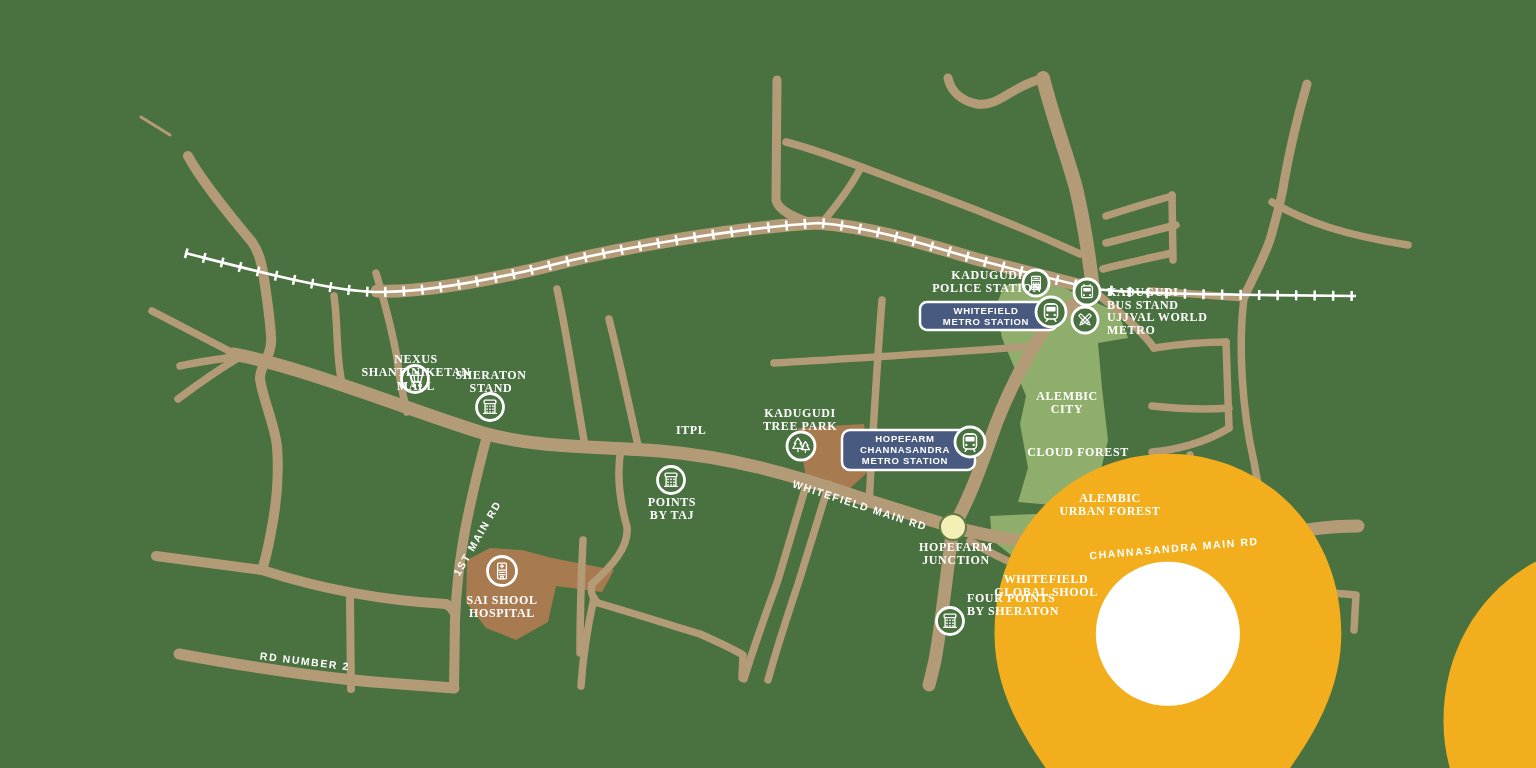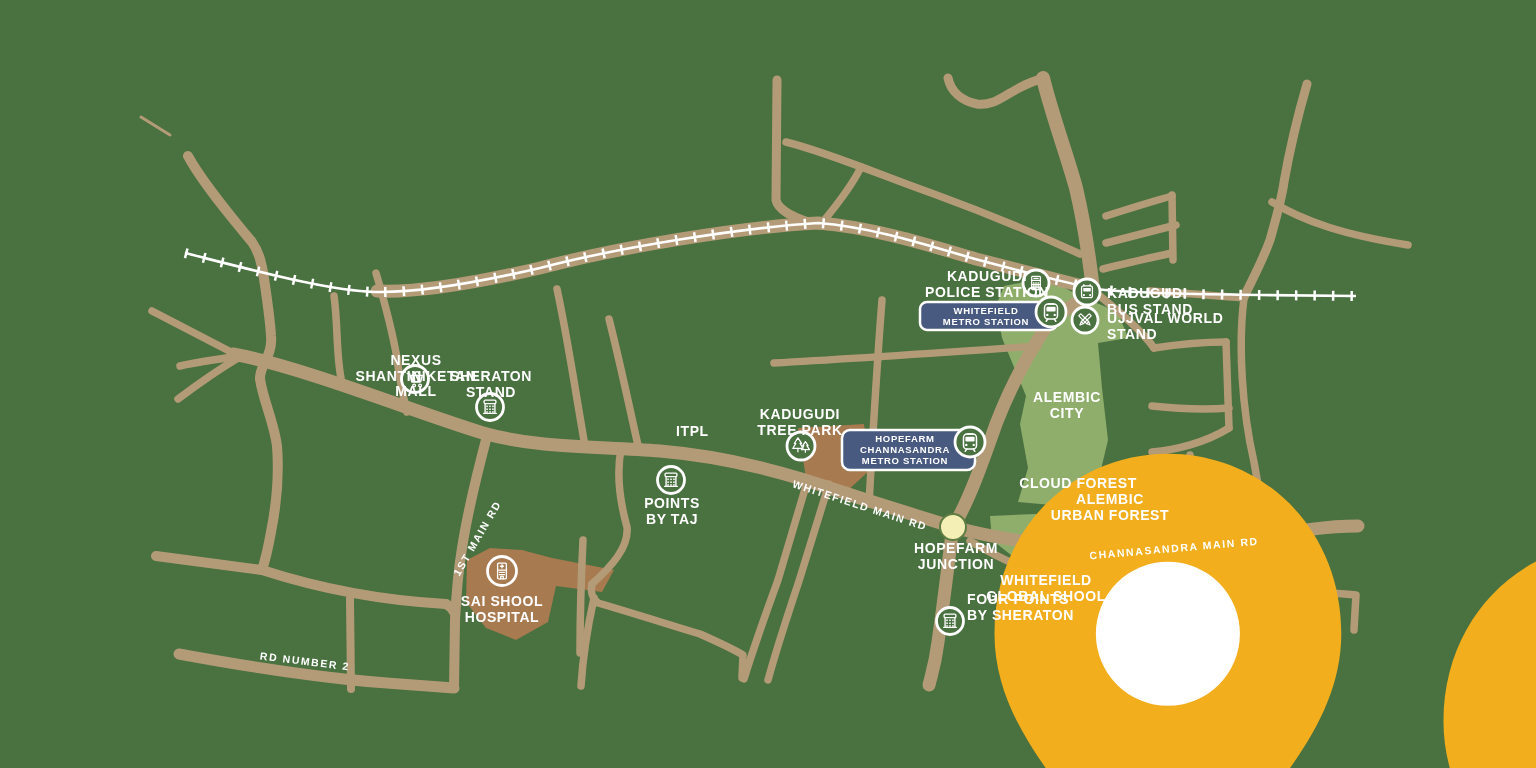--- a/index.html
+++ b/index.html
@@ -1,21 +1,21 @@
 <!DOCTYPE html>
 <html><head>
 <meta charset="utf-8">
 <style>
   html,body{margin:0;padding:0;background:#4a7140;}
   .map{position:relative;width:1536px;height:768px;background:#4a7140;overflow:hidden;
        font-family:"Liberation Sans", sans-serif;}
   .map svg{position:absolute;left:0;top:0;}
   .labels{position:absolute;left:0;top:0;width:100%;height:100%;pointer-events:none;z-index:2;}
-  .lbl{position:absolute;color:#fff;font-weight:700;font-size:14px;line-height:1.12;
-       letter-spacing:.6px;text-align:center;white-space:pre-line;transform:translateX(-50%);}
+  .lbl{position:absolute;color:#fff;font-weight:700;font-size:12px;line-height:1.12;
+       letter-spacing:.6px;text-align:center;white-space:pre-line;transform:translateX(-50%);font-family:Liberation Serif, serif;}
   .lbl.left{transform:none;text-align:left;}
   .boxlbl{position:absolute;color:#fff;font-weight:700;font-size:9.5px;line-height:1.18;
        letter-spacing:.7px;text-align:center;white-space:pre-line;transform:translate(-50%,-50%);}
   .roadlbl{position:absolute;color:#fff;font-weight:700;font-size:10.5px;letter-spacing:1.6px;
        white-space:nowrap;transform-origin:center;}
 </style>
 </head>
 <body>
 
 <div class="map">
@@ -259,24 +259,24 @@
   <div class="boxlbl" style="left:905px;top:450px">HOPEFARM
 CHANNASANDRA
 METRO STATION</div>
   <div class="boxlbl" style="left:986px;top:316px">WHITEFIELD
 METRO STATION</div>
   <div class="lbl" style="left:987px;top:269px">KADUGUDI
 POLICE STATION</div>
   <div class="lbl left" style="left:1107px;top:286px">KADUGUDI
 BUS STAND</div>
   <div class="lbl left" style="left:1107px;top:311px">UJJVAL WORLD
-STAND</div>
+METRO</div>
   <div class="lbl" style="left:1067px;top:390px">ALEMBIC
 CITY</div>
-  <div class="lbl" style="left:1078px;top:476px">CLOUD FOREST</div>
+  <div class="lbl" style="left:1078px;top:446px">CLOUD FOREST</div>
   <div class="lbl" style="left:1110px;top:492px">ALEMBIC
 URBAN FOREST</div>
   <div class="lbl" style="left:956px;top:541px">HOPEFARM
 JUNCTION</div>
   <div class="lbl" style="left:1046px;top:573px">WHITEFIELD
 GLOBAL SHOOL</div>
   <div class="lbl left" style="left:967px;top:592px">FOUR POINTS
 BY SHERATON</div>
   <div class="lbl" style="left:502px;top:594px">SAI SHOOL
 HOSPITAL</div>

